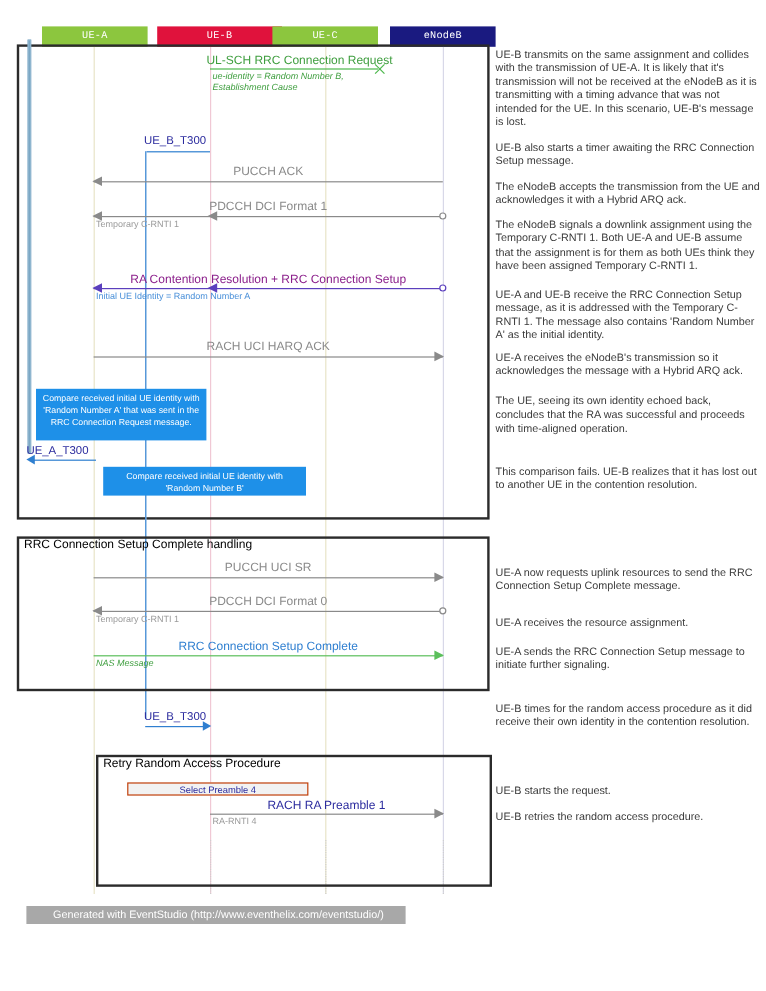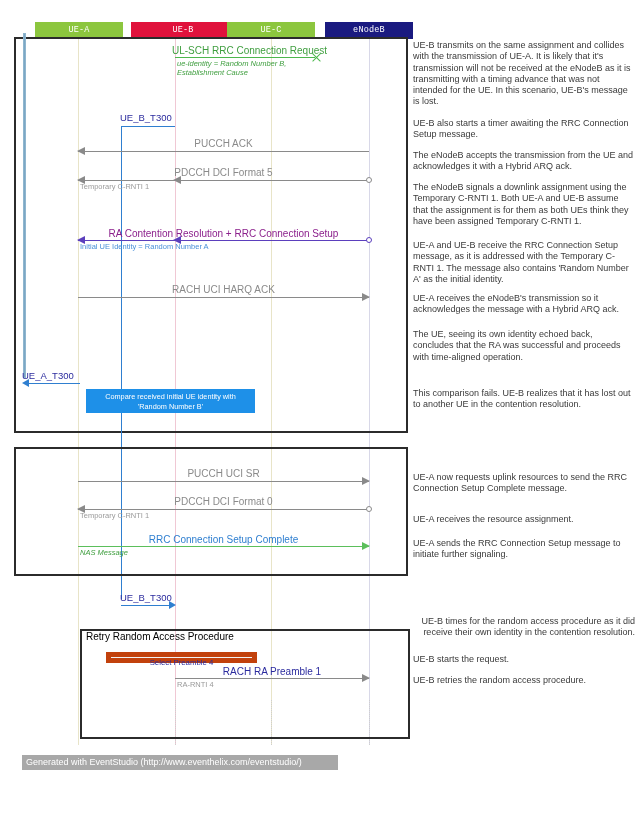--- a/index.html
+++ b/index.html
@@ -177,21 +177,21 @@
     line-height:1.35;
     text-align:center;
     padding:3px 4px;
     white-space:pre-line;
   }
 
   
   .action-box {
     position:absolute;
     background:#f2f2f2;
-    border:5px solid #c2410c;
+    border:1px solid #c2410c;
     color:#2b2b9e;
     font-size:7.8px;
     text-align:center;
     line-height:11px;
     height:11px;
   }
 
   
   #comments {
     position:absolute;
@@ -211,20 +211,21 @@
   #footer {
     position:absolute;
     left:22px; top:755px;
     width:316px; height:15px;
     background:#a8a8a8;
     color:#ffffff;
     font-size:9px;
     line-height:15px;
     padding-left:4px;
     white-space:nowrap;
+    text-align:center;
   }
 </style>
 </head>
 <body>
 
 <div id="stage">
 
   <div class="actor green" style="left:35px;width:88px;">
     <span>UE-A</span>
   </div>
@@ -266,21 +267,21 @@
   <div class="msg c-gray" style="left:78px;top:151px;width:291px;">
     <div class="line"></div>
     <div class="head left"></div>
     <div class="label lbl-gray">PUCCH ACK</div>
   </div>
 
   <div class="msg c-gray" style="left:78px;top:180px;width:291px;">
     <div class="line"></div>
     <div class="head left"></div>
     <div class="endpoint-circle" style="right:-3px;"></div>
-    <div class="label lbl-gray">PDCCH DCI Format 5</div>
+    <div class="label lbl-gray">PDCCH DCI Format 1</div>
     <div class="sub sub-gray">Temporary C-RNTI 1</div>
   </div>
 
   <div class="msg c-gray" style="left:78px;top:180px;width:97px;">
     <div class="head left" style="left:95px;border-right-color:#8a8a8a;"></div>
   </div>
 
   <div class="msg c-purple" style="left:78px;top:240px;width:291px;">
     <div class="line" style="border-top-width:1.6px;"></div>
     <div class="head left"></div>
@@ -291,28 +292,30 @@
   <div class="msg c-purple" style="left:78px;top:240px;width:97px;">
     <div class="head left" style="left:95px;border-right-color:#5b3fbd;"></div>
   </div>
 
   <div class="msg c-gray" style="left:78px;top:297px;width:291px;">
     <div class="line"></div>
     <div class="head right"></div>
     <div class="label lbl-gray">RACH UCI HARQ ACK</div>
   </div>
 
+  <div class="note" style="left:30px;top:324px;width:142px;height:43px;">Compare received initial UE identity with 'Random Number A' that was sent in the RRC Connection Request message.</div>
 
   <div class="timer-label" style="left:22px;top:370px;">UE_A_T300</div>
   <div class="timer-arrow-line" style="left:28px;top:383px;width:52px;"></div>
   <div class="timer-arrow-head left" style="left:22px;top:379px;"></div>
 
   <div class="note" style="left:86px;top:389px;width:169px;height:24px;">Compare received initial UE identity with 'Random Number B'</div>
 
   <div class="frame" style="left:14px;top:447px;width:394px;height:129px;"></div>
+  <div class="frame-title" style="left:18px;top:449px;background:transparent;">RRC Connection Setup Complete handling</div>
 
   <div class="msg c-gray" style="left:78px;top:481px;width:291px;">
     <div class="line"></div>
     <div class="head right"></div>
     <div class="label lbl-gray">PUCCH UCI SR</div>
   </div>
 
   <div class="msg c-gray" style="left:78px;top:509px;width:291px;">
     <div class="line"></div>
     <div class="head left"></div>
@@ -349,20 +352,20 @@
     <div class="comment" style="top:78px;">UE-B also starts a timer awaiting the RRC Connection Setup message.</div>
     <div class="comment" style="top:110px;">The eNodeB accepts the transmission from the UE and acknowledges it with a Hybrid ARQ ack.</div>
     <div class="comment" style="top:142px;">The eNodeB signals a downlink assignment using the Temporary C-RNTI 1. Both UE-A and UE-B assume that the assignment is for them as both UEs think they have been assigned Temporary C-RNTI 1.</div>
     <div class="comment" style="top:200px;">UE-A and UE-B receive the RRC Connection Setup message, as it is addressed with the Temporary C-RNTI 1. The message also contains 'Random Number A' as the initial identity.</div>
     <div class="comment" style="top:253px;">UE-A receives the eNodeB's transmission so it acknowledges the message with a Hybrid ARQ ack.</div>
     <div class="comment" style="top:289px;">The UE, seeing its own identity echoed back, concludes that the RA was successful and proceeds with time-aligned operation.</div>
     <div class="comment" style="top:348px;">This comparison fails. UE-B realizes that it has lost out to another UE in the contention resolution.</div>
     <div class="comment" style="top:432px;">UE-A now requests uplink resources to send the RRC Connection Setup Complete message.</div>
     <div class="comment" style="top:461px;margin-top:13px;">UE-A receives the resource assignment.</div>
     <div class="comment" style="top:498px;">UE-A sends the RRC Connection Setup message to initiate further signaling.</div>
-    <div class="comment" style="top:576px;text-align:right;">UE-B times for the random access procedure as it did receive their own identity in the contention resolution.</div>
+    <div class="comment" style="top:545px;">UE-B times for the random access procedure as it did receive their own identity in the contention resolution.</div>
     <div class="comment" style="top:614px;">UE-B starts the request.</div>
     <div class="comment" style="top:635px;">UE-B retries the random access procedure.</div>
   </div>
 
   <div id="footer">Generated with EventStudio (http://www.eventhelix.com/eventstudio/)</div>
 
 </div>
 
 </body></html>

